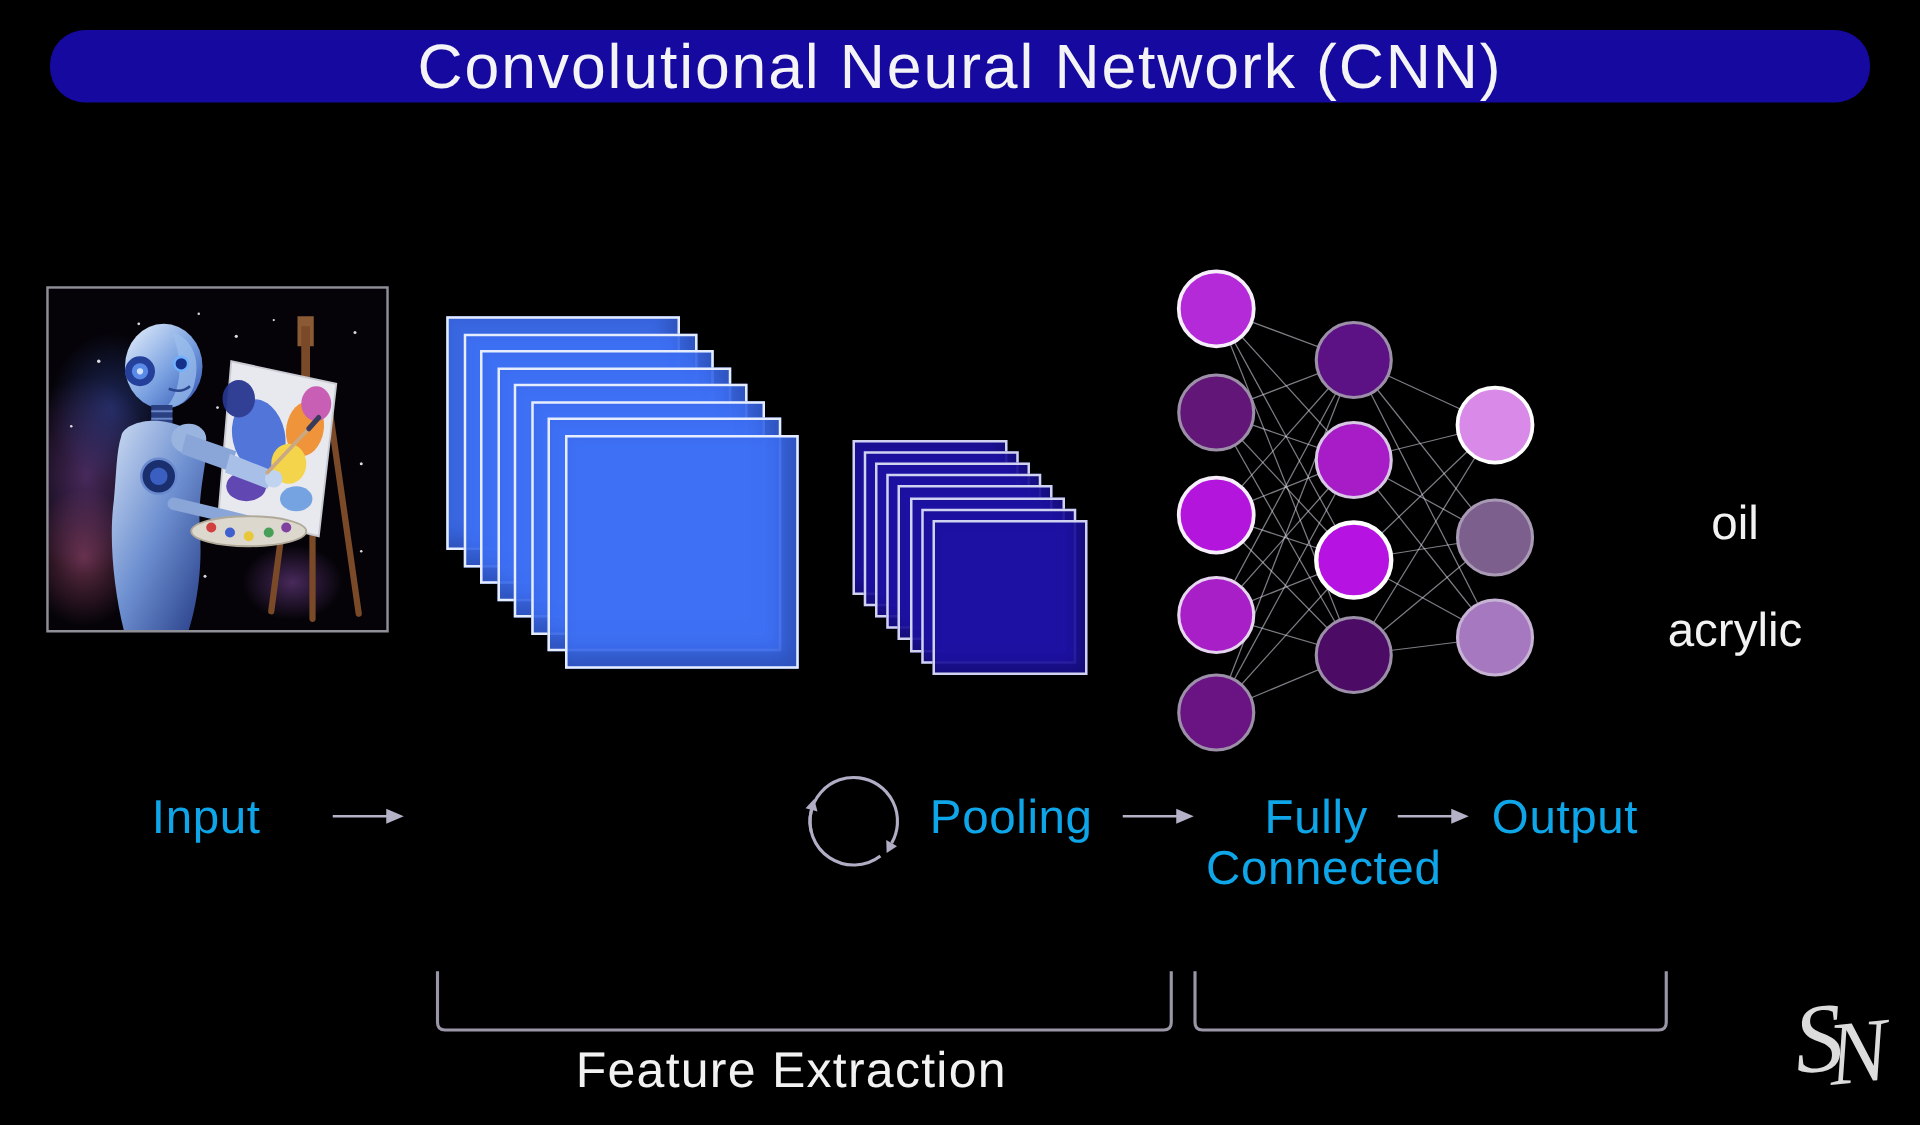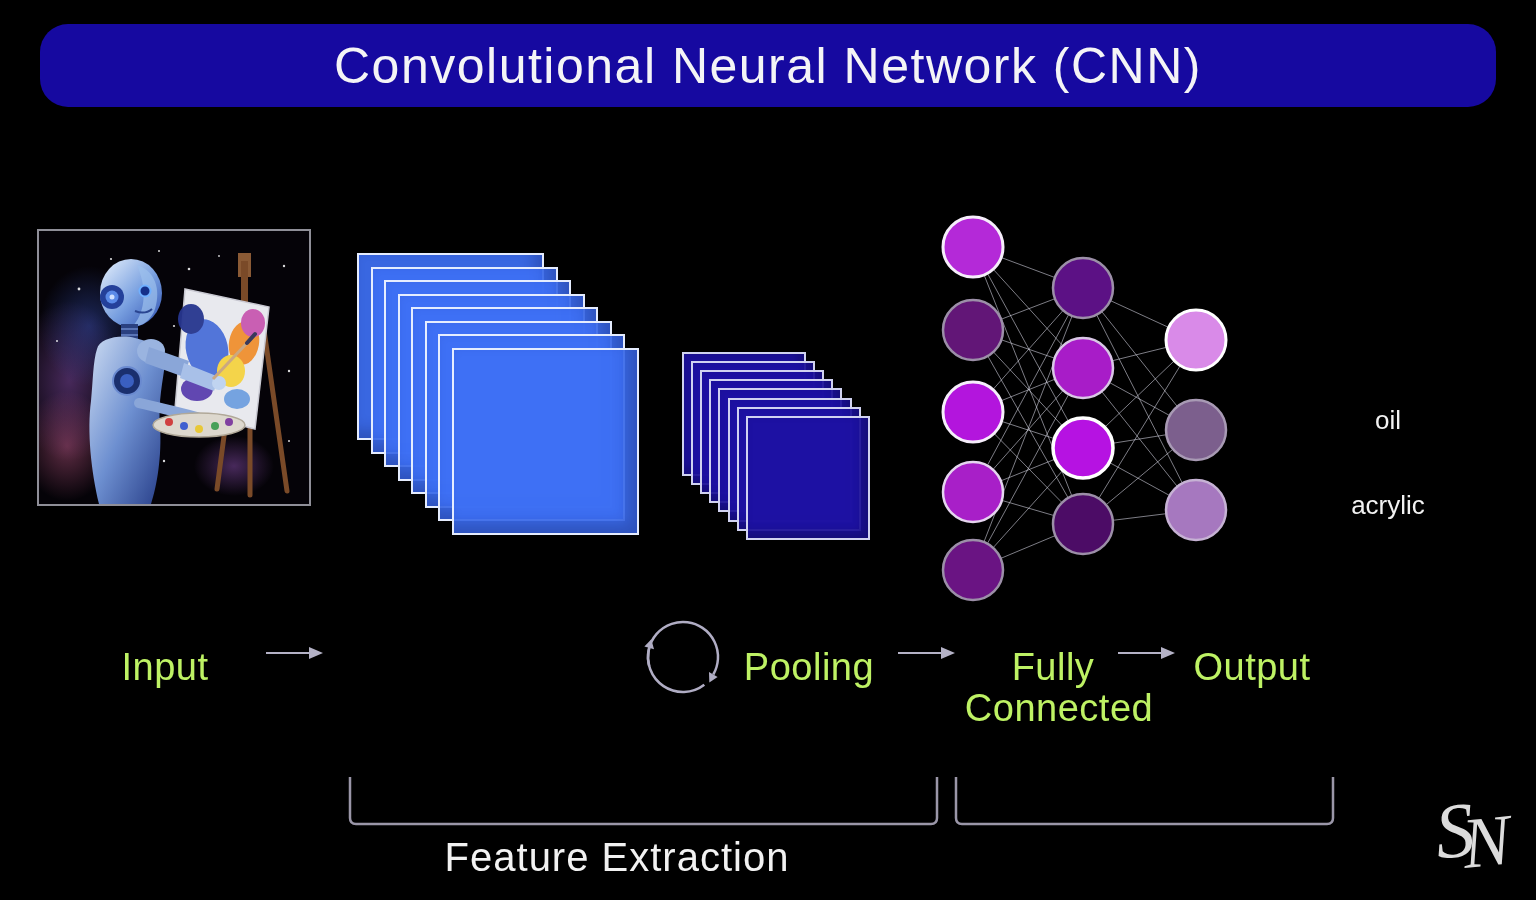--- a/index.html
+++ b/index.html
@@ -1,30 +1,30 @@
 <!DOCTYPE html>
 <html><head>
 <meta charset="utf-8">
 <style>
   html,body{margin:0;padding:0;background:#000;}
   .canvas{position:relative;width:1536px;height:900px;background:#000;overflow:hidden;
           font-family:"Liberation Sans", sans-serif;}
-  .banner{position:absolute;left:40px;top:24px;width:1456px;height:83px;background:#1609a0;
+  .banner{position:absolute;left:40px;top:24px;width:1456px;height:58px;background:#1609a0;
           border-radius:28px;display:flex;align-items:center;justify-content:center;}
   .banner-text{color:#f4f4f6;font-size:50px;font-weight:400;letter-spacing:1.5px;}
   .img-frame{position:absolute;left:37px;top:229px;width:274px;height:277px;
              border:2px solid #8f8f98;box-sizing:border-box;background:#050308;}
   .sq{position:absolute;box-sizing:border-box;}
   .conv-sq{border:2px solid rgba(238,243,255,0.95);background:rgba(62,112,244,0.92);
            box-shadow:inset -8px -8px 14px rgba(10,20,80,0.25);}
   .pool-sq{border:2px solid rgba(228,232,250,0.9);background:rgba(29,17,163,0.92);
            box-shadow:inset -5px -5px 10px rgba(5,5,50,0.3);}
-  .label{position:absolute;transform:translate(-50%,-50%);color:#bef264;font-size:38px;
-         white-space:nowrap;font-weight:400;letter-spacing:0.5px;margin-top:12px;}
-  .out-class{position:absolute;transform:translate(-50%,-50%);color:#f2f2f2;font-size:26px;
+  .label{position:absolute;transform:translate(-50%,-50%);color:#0ea5e9;font-size:38px;
+         white-space:nowrap;font-weight:400;letter-spacing:0.5px;}
+  .out-class{position:absolute;transform:translate(-50%,-50%);color:#f2f2f2;font-size:38px;
              white-space:nowrap;}
   .out-class.bold{font-weight:700;font-size:40px;letter-spacing:0.5px;}
   .section-label{position:absolute;transform:translate(-50%,-50%);color:#f2f2f2;font-size:40px;
                  white-space:nowrap;letter-spacing:1px;}
   .abs-svg{position:absolute;pointer-events:none;}
   .signature{position:absolute;left:1418px;top:788px;width:110px;height:100px;color:#dcdcdc;
              font-family:"Liberation Serif", serif;font-style:italic;transform:rotate(-6deg);}
   .signature .s{position:absolute;left:18px;top:-4px;font-size:78px;}
   .signature .n{position:absolute;left:44px;top:14px;font-size:72px;}
 </style>
@@ -232,20 +232,20 @@
     <polygon points="43,2 57,8 43,14" fill="#b4b2c6"></polygon>
   </svg>
 
   <div class="label" style="left:1252px;top:655px">Output</div>
 
   <svg class="abs-svg" style="left:0;top:0" width="1536" height="900" viewBox="0 0 1536 900">
     <path d="M 350 777 L 350 818 Q 350 824 356 824 L 931 824 Q 937 824 937 818 L 937 777" fill="none" stroke="#9a96a8" stroke-width="2.5"></path>
     <path d="M 956 777 L 956 818 Q 956 824 962 824 L 1327 824 Q 1333 824 1333 818 L 1333 777" fill="none" stroke="#9a96a8" stroke-width="2.5"></path>
   </svg>
 
-  <div class="section-label" style="left:617px;top:857px">Feature Extraction</div>
+  <div class="section-label" style="left:633px;top:857px">Feature Extraction</div>
 
   <div class="signature">
     <span class="s">S</span>
     <span class="n">N</span>
   </div>
 
 </div>
 
 </body></html>

